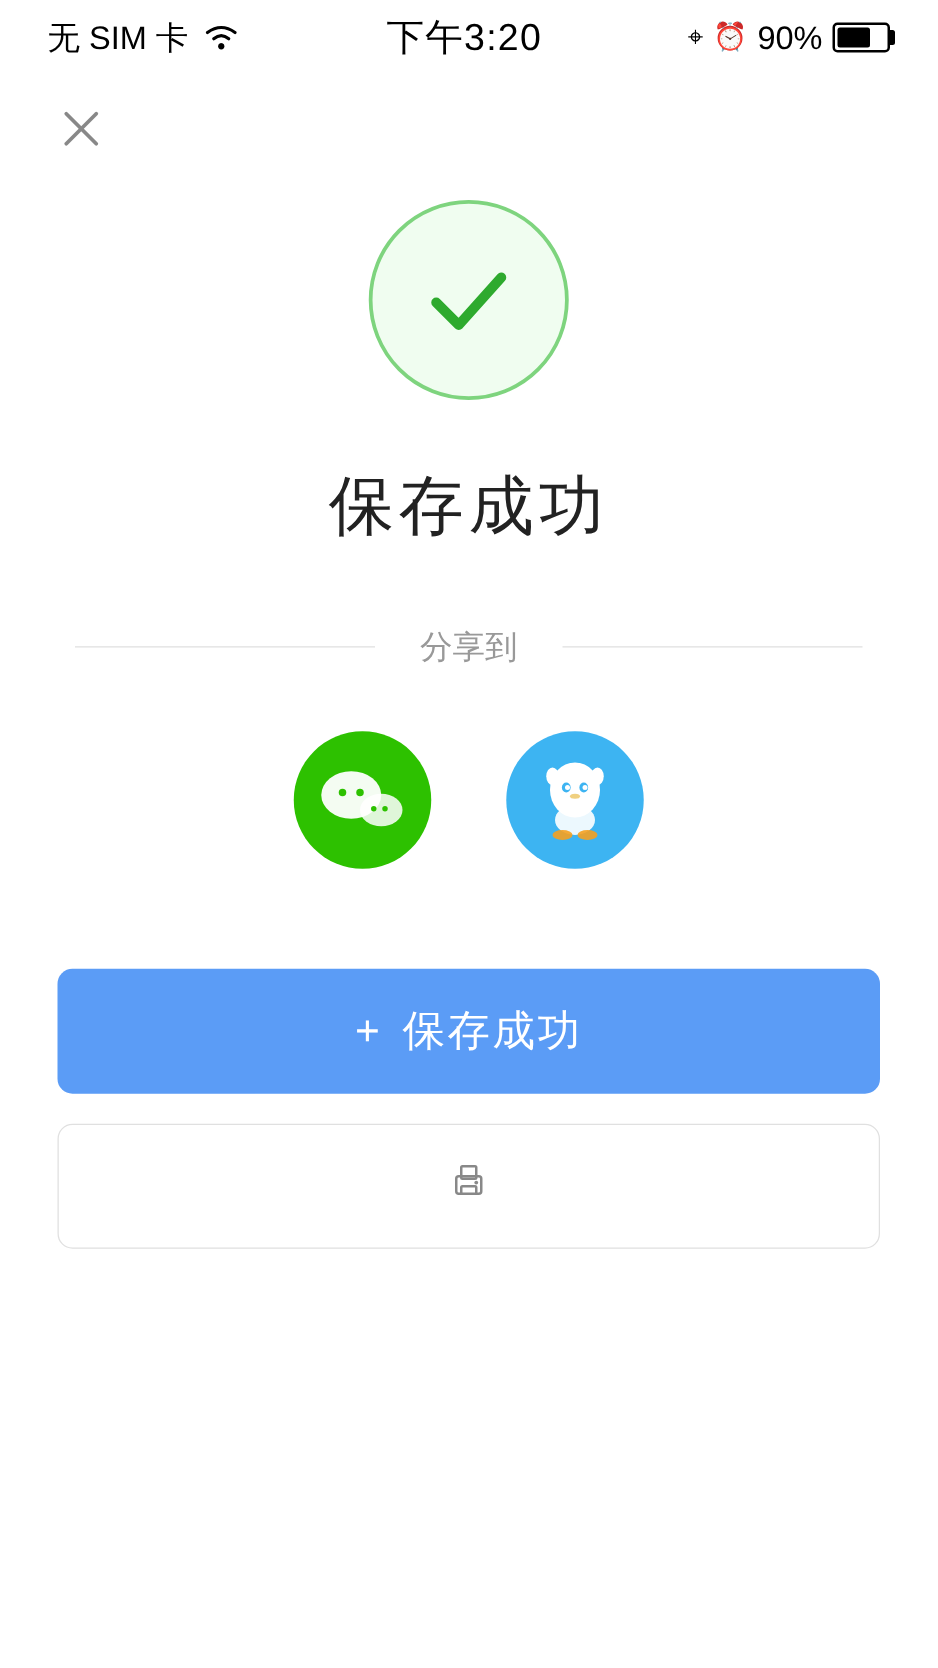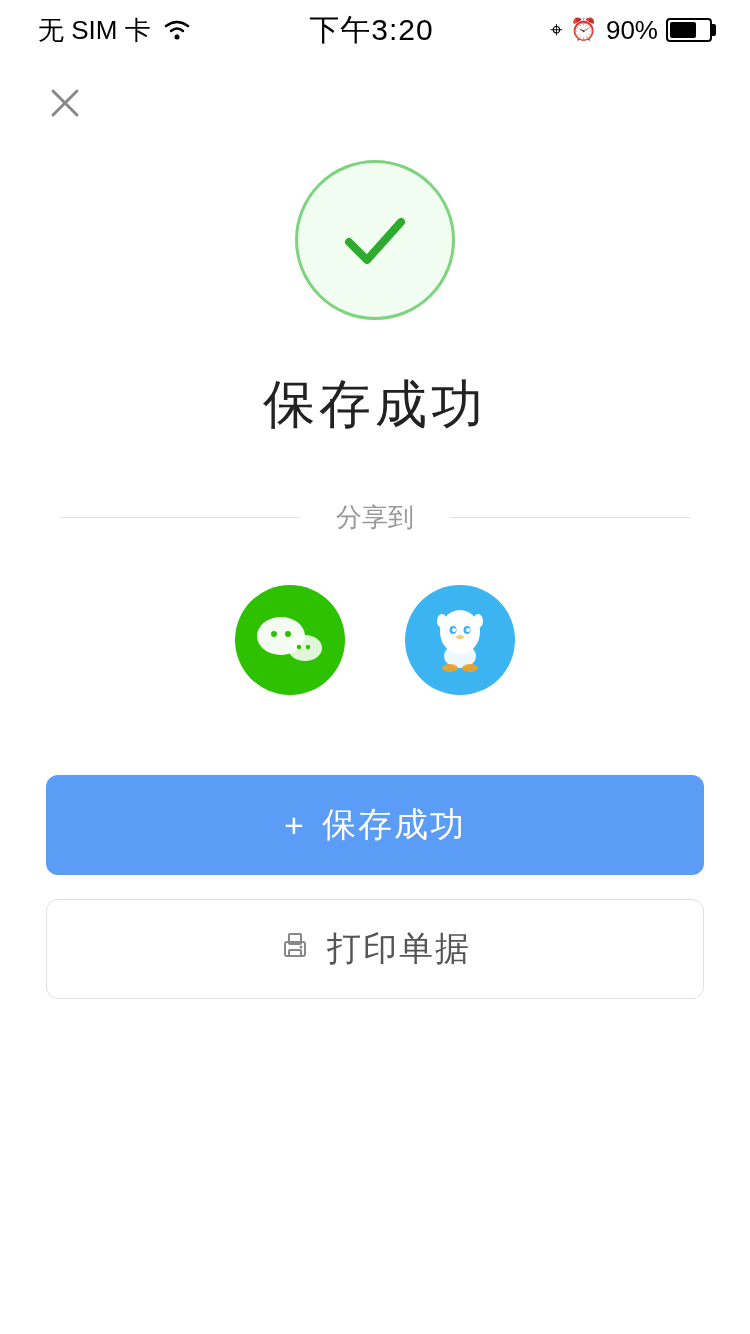--- a/index.html
+++ b/index.html
@@ -322,19 +322,18 @@
 
     <button class="btn-secondary">
       <span style="font-size:30px; color:#888;">
         <svg width="32" height="32" viewBox="0 0 32 32" fill="none" xmlns="http://www.w3.org/2000/svg">
           <rect x="6" y="12" width="20" height="14" rx="2" stroke="#888" stroke-width="2"></rect>
           <rect x="10" y="4" width="12" height="10" rx="1" stroke="#888" stroke-width="2"></rect>
           <rect x="10" y="20" width="12" height="6" rx="1" stroke="#888" stroke-width="2" fill="white"></rect>
           <circle cx="22" cy="17" r="1.5" fill="#888"></circle>
         </svg>
       </span>
-      <span>打印单据</span>
     </button>
 
 
   </div>
 
 </div>
 
 </body></html>

